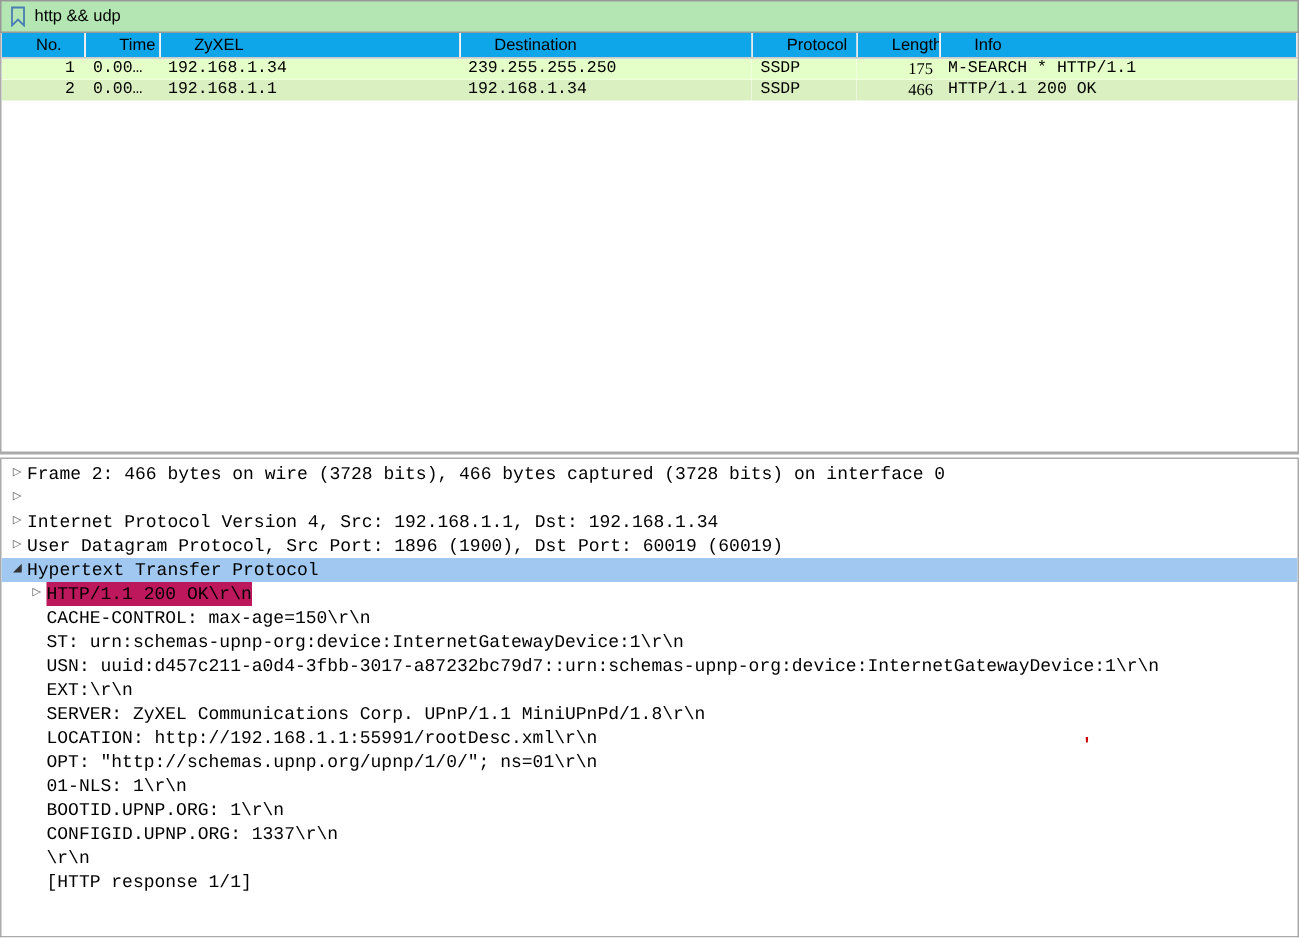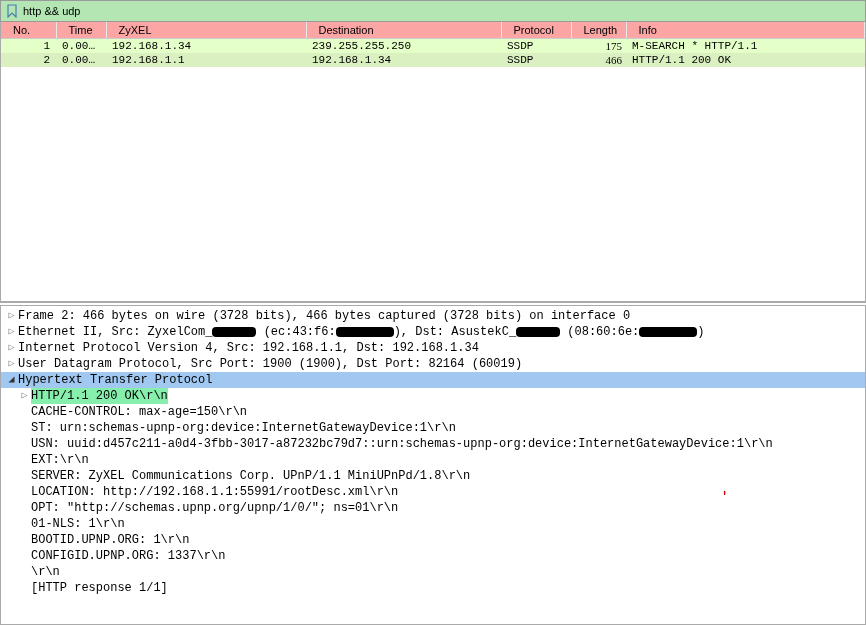--- a/index.html
+++ b/index.html
@@ -45,24 +45,24 @@
       font-size: 11px;
     }
     .packet-list table {
       width: 100%;
       border-collapse: collapse;
       table-layout: fixed;
     }
     .packet-list th {
       text-align: left;
       font-weight: normal;
-      background: #fca5a5;
+      background: #0ea5e9;
       border-bottom: 1px solid #ccc;
       border-right: 1px solid #e8e8e8;
-      padding: 2px 12px;
+      padding: 2px 23px;
       font-family: "Segoe UI", Tahoma, sans-serif;
       white-space: nowrap;
       overflow: hidden;
     }
     .packet-list td {
       padding: 1px 6px;
       white-space: nowrap;
       overflow: hidden;
       text-overflow: ellipsis;
     }
@@ -180,38 +180,37 @@
 
 <div class="splitter"></div>
 
 <div class="details-pane" style="position:relative;">
   <div class="tree-item">
     <span class="tree-toggle">▷</span>
     <span class="tree-content">Frame 2: 466 bytes on wire (3728 bits), 466 bytes captured (3728 bits) on interface 0</span>
   </div>
   <div class="tree-item">
     <span class="tree-toggle">▷</span>
-    <span class="tree-content"><span>Ethernet II, Src: ZyxelCom_</span><span class="redact" style="width:44px"></span><span> (ec:43:f6:</span><span class="redact" style="width:58px"></span><span>), Dst: AsustekC_</span><span class="redact" style="width:44px"></span><span> (08:60:6e:</span><span class="redact" style="width:58px"></span><span>)</span></span>
   </div>
   <div class="tree-item">
     <span class="tree-toggle">▷</span>
     <span class="tree-content">Internet Protocol Version 4, Src: 192.168.1.1, Dst: 192.168.1.34</span>
   </div>
   <div class="tree-item">
     <span class="tree-toggle">▷</span>
-    <span class="tree-content">User Datagram Protocol, Src Port: 1900 (1900), Dst Port: 82164 (60019)</span>
+    <span class="tree-content">User Datagram Protocol, Src Port: 1896 (1900), Dst Port: 60019 (60019)</span>
   </div>
   <div class="tree-item selected">
     <span class="tree-toggle">◢</span>
     <span class="tree-content">Hypertext Transfer Protocol</span>
   </div>
   <div class="tree-item">
     <span class="tree-indent" style="width:13px"></span>
     <span class="tree-toggle">▷</span>
-    <span class="tree-content" style="background:#86efac;">HTTP/1.1 200 OK\r\n</span>
+    <span class="tree-content" style="background:#be185d;">HTTP/1.1 200 OK\r\n</span>
   </div>
   <div class="tree-item">
     <span class="tree-indent" style="width:26px"></span>
     <span class="tree-content">CACHE-CONTROL: max-age=150\r\n</span>
   </div>
   <div class="tree-item">
     <span class="tree-indent" style="width:26px"></span>
     <span class="tree-content">ST: urn:schemas-upnp-org:device:InternetGatewayDevice:1\r\n</span>
   </div>
   <div class="tree-item">

